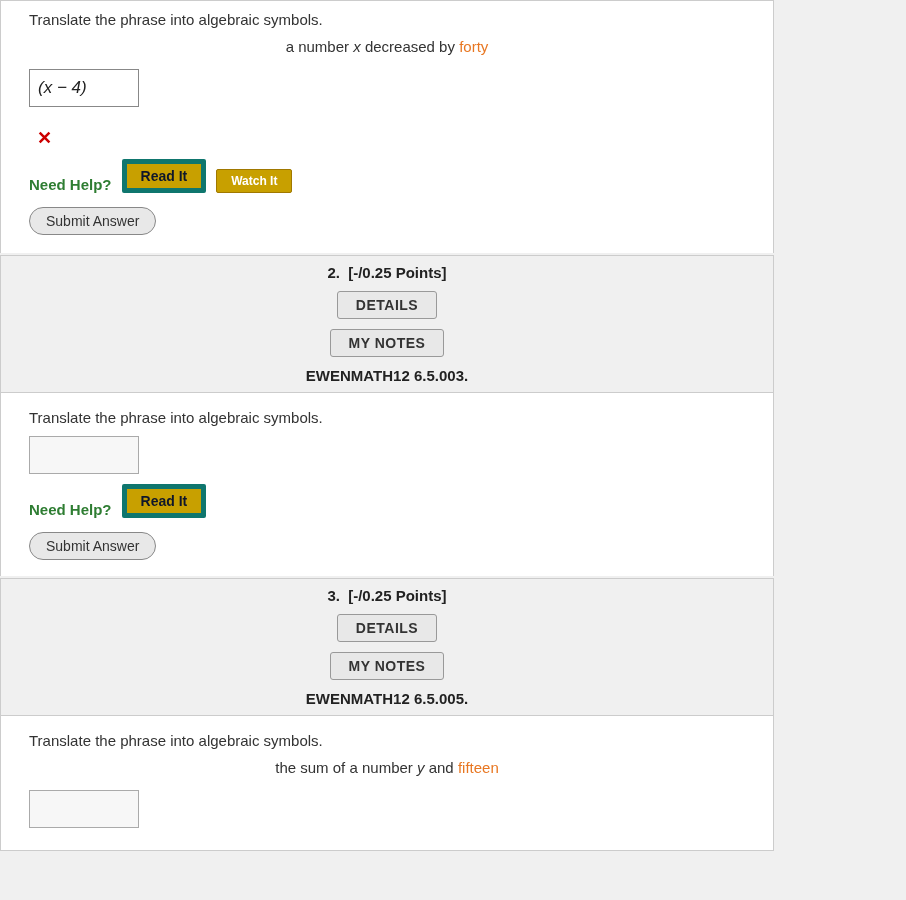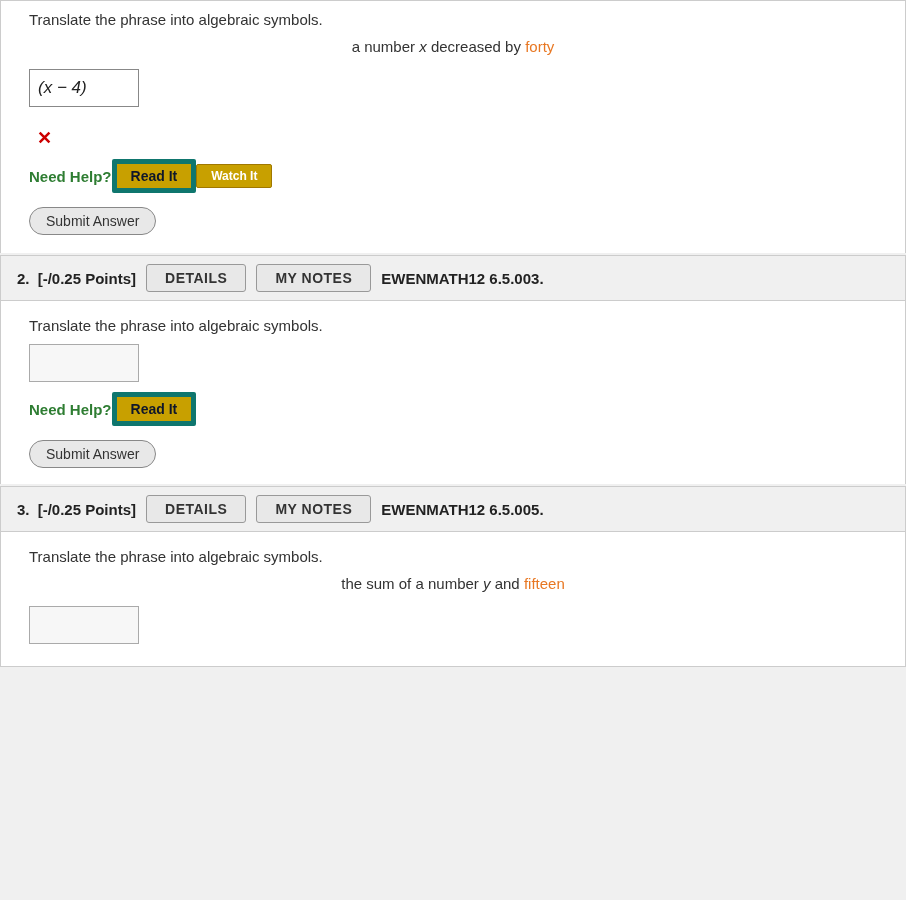--- a/index.html
+++ b/index.html
@@ -3,21 +3,21 @@
   <meta charset="utf-8">
   <style>
     * { box-sizing: border-box; margin: 0; padding: 0; }
     body {
       font-family: Arial, sans-serif;
       background: #f0f0f0;
       font-size: 15px;
       color: #222;
     }
     .page {
-      width: 906px;
+      width: 774px;
       min-height: 900px;
       background: #f0f0f0;
       padding: 0;
     }
     .points-label {
       font-size: 15px;
       font-weight: bold;
       color: #222;
       white-space: nowrap;
     }
@@ -85,21 +85,22 @@
     .wrong-mark {
       color: #c00;
       font-size: 18px;
       font-weight: bold;
       margin-left: 8px;
       margin-bottom: 8px;
       display: block;
     }
     .need-help-row {
       display: flex;
-      align-items: center;
+      align-items: flex-end;
+      gap: 10px;
       margin-bottom: 14px;
       margin-top: 10px;
     }
     .need-help-label {
       color: #2e7d32;
       font-weight: bold;
       font-size: 15px;
     }
     .btn-read-it {
       background: #c8a000;
@@ -130,20 +131,21 @@
       color: #333;
       cursor: pointer;
     }
     .q-header-bar {
       background: #f0f0f0;
       border-bottom: 1px solid #ccc;
       padding: 8px 16px;
       display: flex;
       align-items: center;
       gap: 10px;
+      flex-direction: column;
     }
     .q-content {
       padding: 16px 28px 16px 28px;
     }
     .math-display {
       font-style: italic;
       font-size: 17px;
     }
   </style>
 </head>

